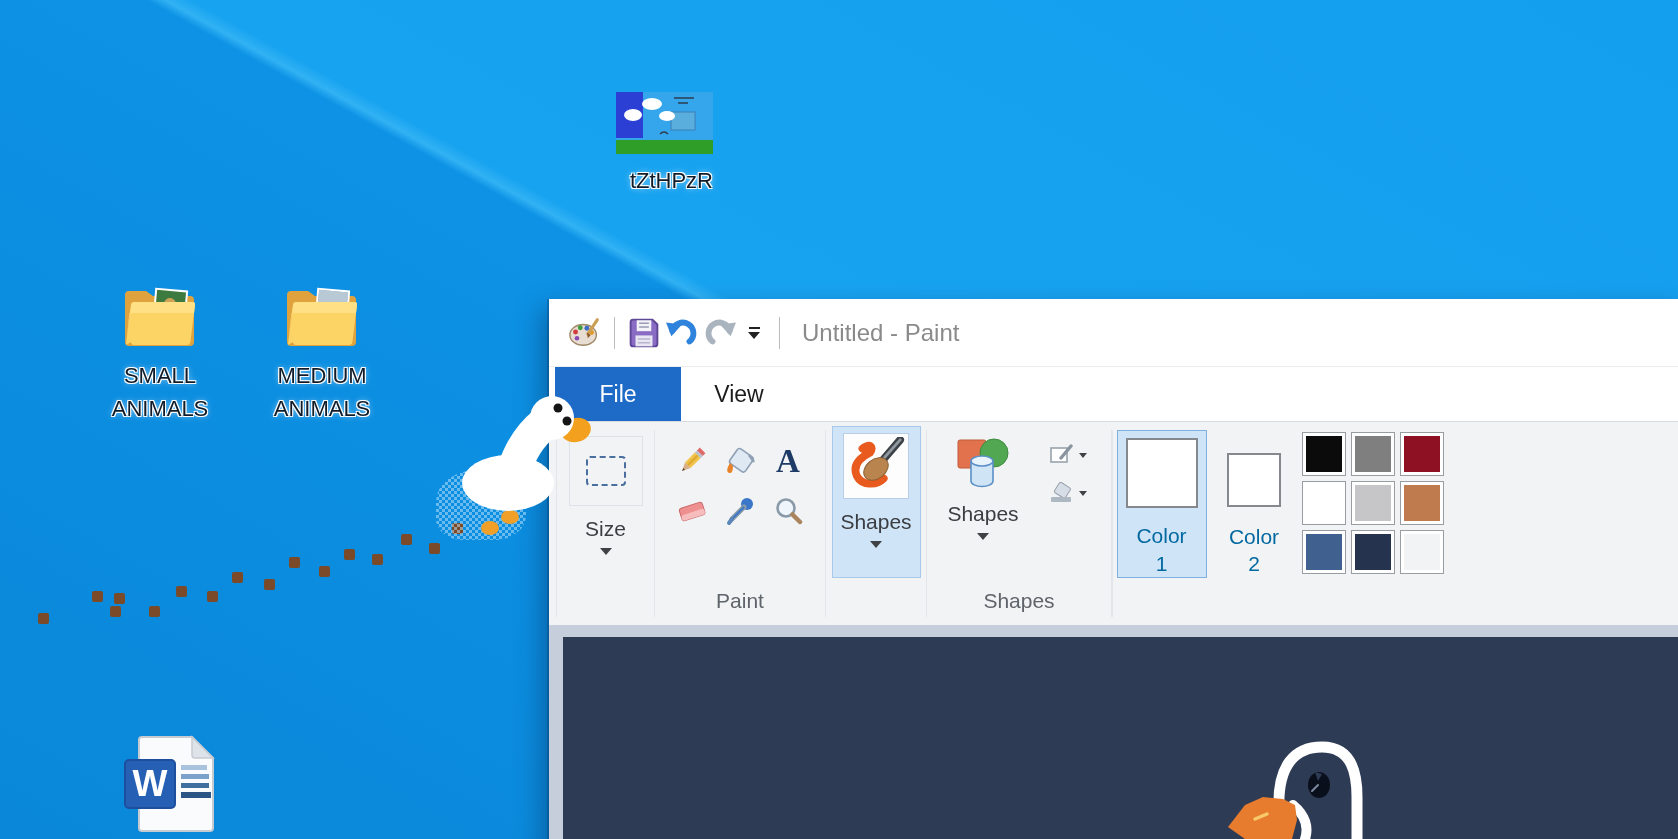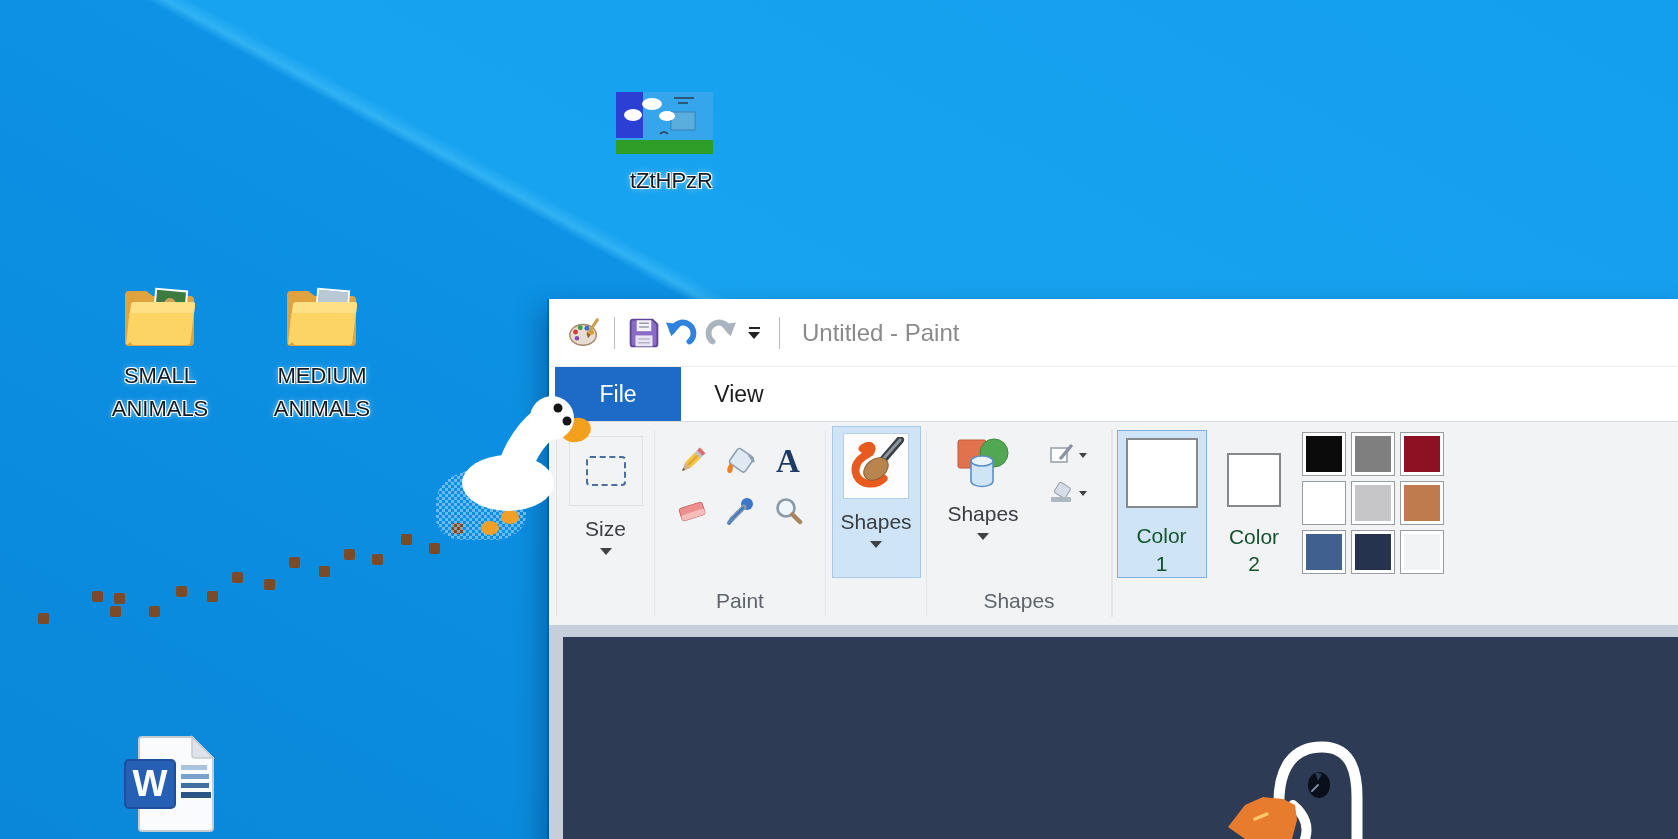--- a/index.html
+++ b/index.html
@@ -50,21 +50,21 @@
   #brushes-btn{width:89px;height:152px;margin-top:4px;background:#cfe4f7;border:1px solid #a6c8ea;box-sizing:border-box;
     display:flex;flex-direction:column;align-items:center;}
   #brushes-btn .icon-box{width:64px;height:64px;margin-top:6px;background:#fdfdfd;border:1px solid #b9cfe8;display:flex;align-items:center;justify-content:center;}
   .letterA{font-family:"Liberation Serif","DejaVu Serif",serif;font-weight:bold;font-size:33px;color:#1e3a66;line-height:1;}
   .mini-btn{width:58px;height:30px;display:flex;align-items:center;justify-content:center;}
   .size-bars{display:flex;flex-direction:column;gap:6px;margin-top:18px;width:56px;}
   .size-bars div{background:#1f3a60;border-radius:1px;}
   .color-big-btn{width:90px;height:148px;margin-top:8px;box-sizing:border-box;display:flex;flex-direction:column;align-items:center;}
   .color-big-btn.sel{background:#cfe4f7;border:1px solid #7fb0e0;}
   .swatch-big{border:2px solid #85898d;box-sizing:border-box;}
-  .color-label{font-size:21px;color:#14532d;line-height:1.3;text-align:center;}
+  .color-label{font-size:21px;color:#0369a1;line-height:1.3;text-align:center;}
   #palette-grid{display:grid;grid-template-columns:repeat(3,44px);gap:5px;margin-top:10px;}
   #palette-grid .swatch{width:44px;height:44px;box-sizing:border-box;border:1px solid #989da2;box-shadow:inset 0 0 0 3px #fff;}
   
   #canvas-area{position:absolute;left:0;right:0;top:326px;bottom:0;background:#c5ceda;padding:12px 0 0 14px;box-sizing:border-box;}
   #paint-canvas{position:relative;width:100%;height:100%;overflow:hidden;}
   
   #desktop-goose{position:absolute;left:452px;top:378px;z-index:60;}
 </style>
 </head>
 <body>

